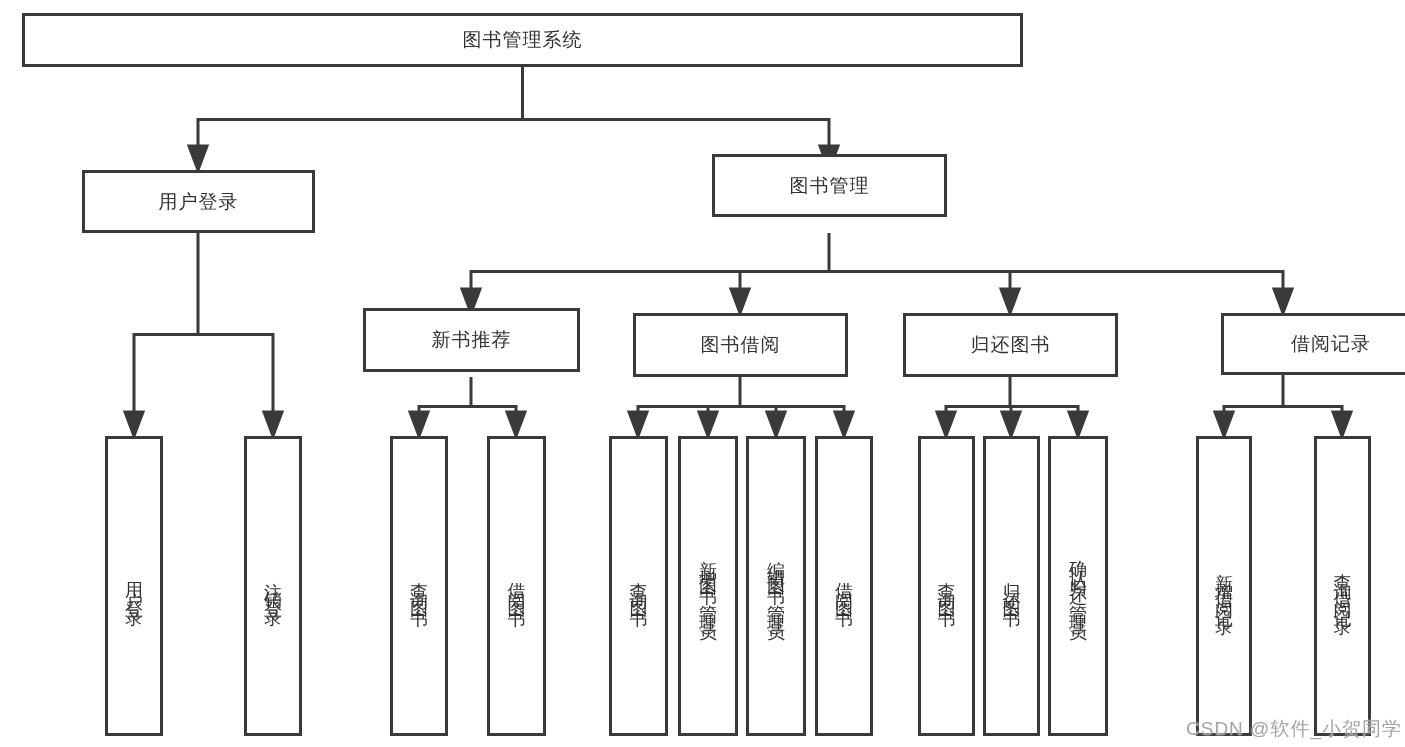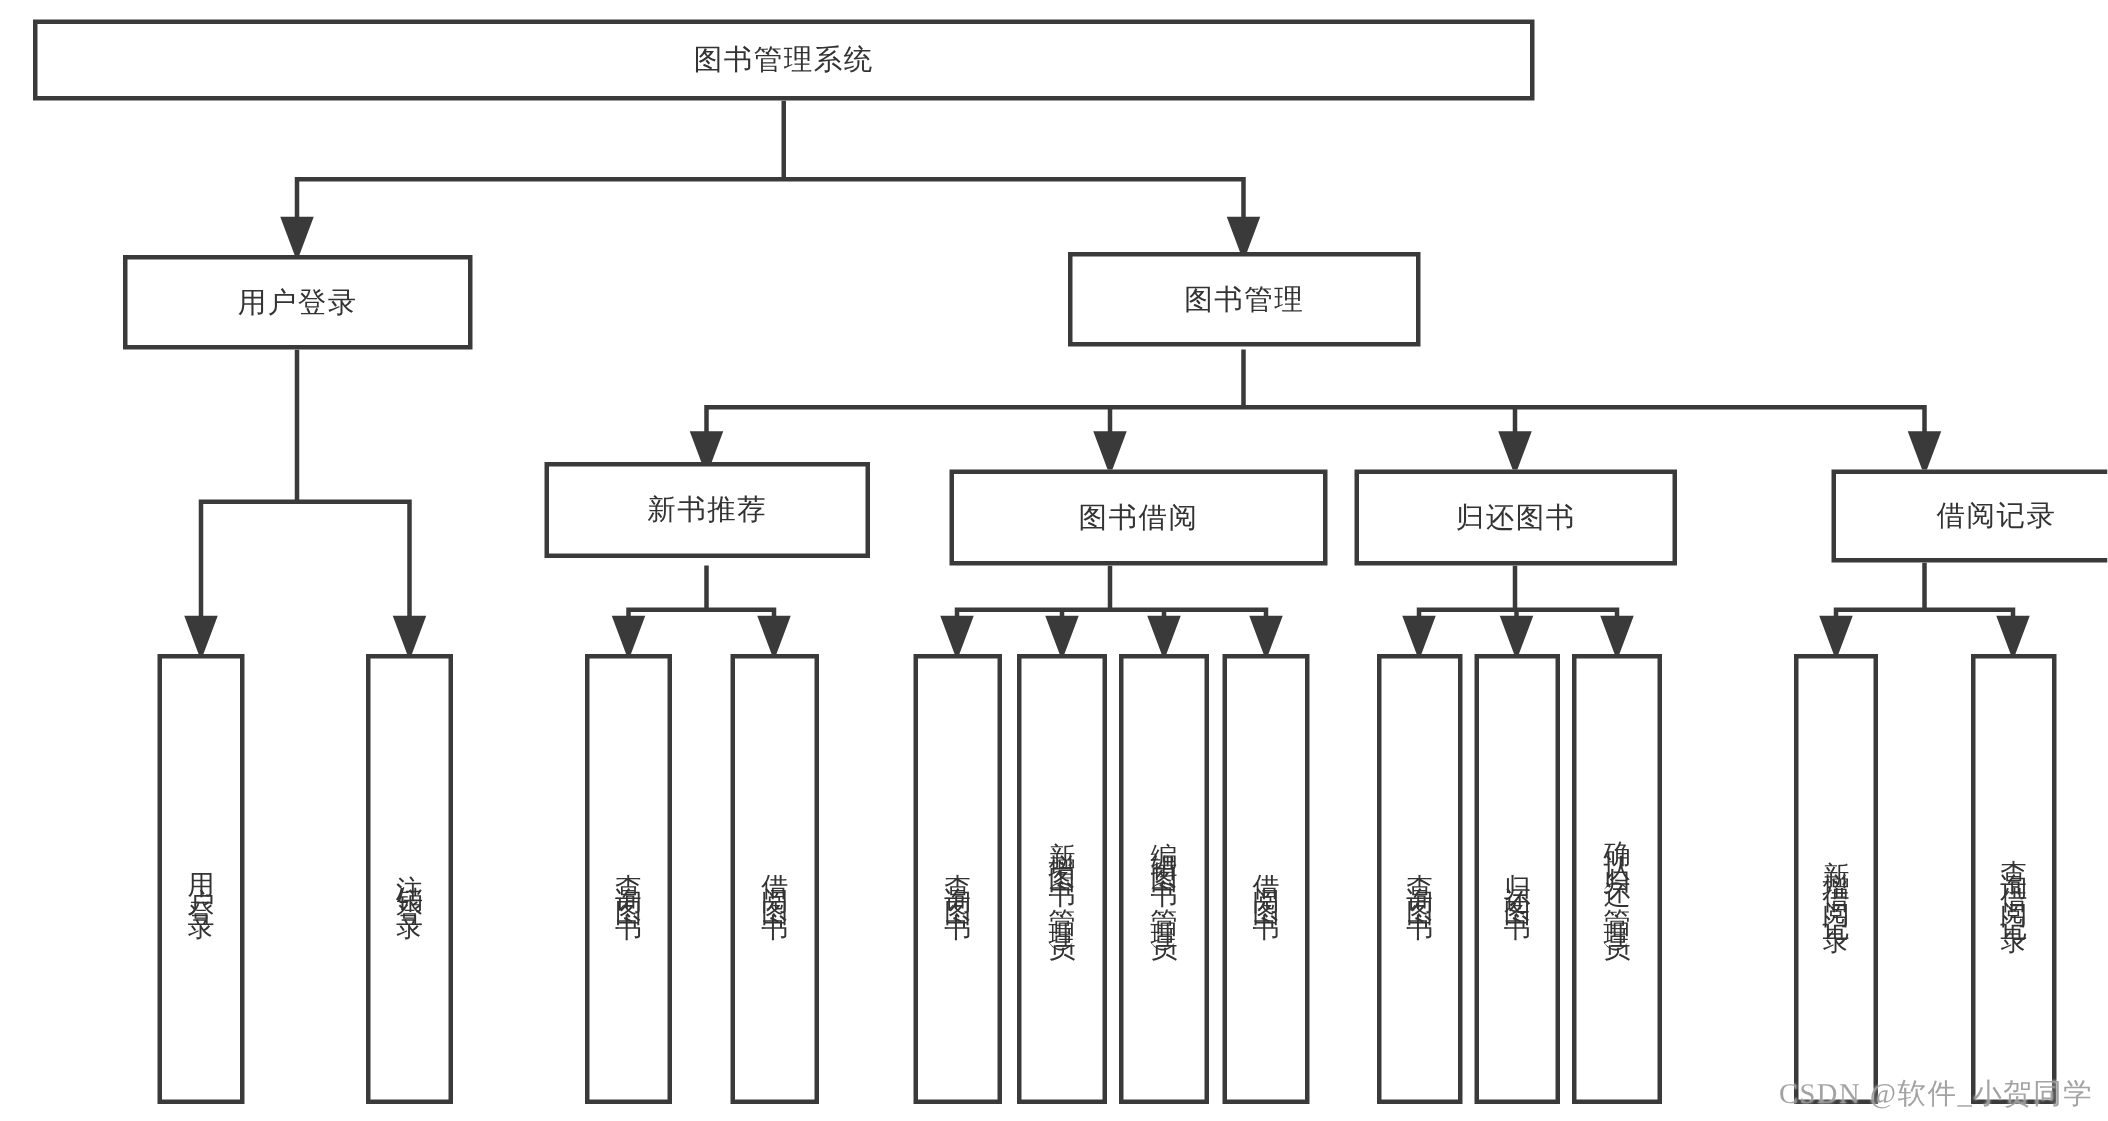--- a/index.html
+++ b/index.html
@@ -1,18 +1,18 @@
 <!DOCTYPE html>
 <html><head>
 <meta charset="utf-8">
 <style>
   html,body{margin:0;padding:0;background:#ffffff;}
   .canvas{
     position:relative;width:1405px;height:747px;background:#ffffff;
-    font-family:Liberation Serif, serif;overflow:hidden;
+    font-family:Liberation Sans, sans-serif;overflow:hidden;
   }
   .connectors{position:absolute;left:0;top:0;width:1405px;height:747px;}
   .box{
     position:absolute;box-sizing:border-box;border:3px solid #3a3a3a;background:#ffffff;
     display:flex;align-items:center;justify-content:center;color:#333333;
   }
   .hbox span{font-size:19px;letter-spacing:1px;white-space:nowrap;}
   .vbox .vtext{
     writing-mode:vertical-rl;text-orientation:mixed;
     font-size:18px;letter-spacing:9px;line-height:1;white-space:nowrap;
@@ -80,28 +80,28 @@
     </g>
   </svg>
 
   <div class="box hbox" style="left:22px;top:13px;width:1001px;height:54px">
     <span>图书管理系统</span>
   </div>
 
   <div class="box hbox" style="left:82px;top:170px;width:233px;height:63px">
     <span>用户登录</span>
   </div>
-  <div class="box hbox" style="left:712px;top:168px;width:235px;height:63px">
+  <div class="box hbox" style="left:712px;top:154px;width:235px;height:63px">
     <span>图书管理</span>
   </div>
 
   <div class="box hbox" style="left:363px;top:308px;width:217px;height:64px">
     <span>新书推荐</span>
   </div>
-  <div class="box hbox" style="left:633px;top:313px;width:252px;height:64px">
+  <div class="box hbox" style="left:633px;top:313px;width:215px;height:64px">
     <span>图书借阅</span>
   </div>
   <div class="box hbox" style="left:903px;top:313px;width:215px;height:64px">
     <span>归还图书</span>
   </div>
   <div class="box hbox" style="left:1221px;top:313px;width:220px;height:62px">
     <span>借阅记录</span>
   </div>
 
   <div class="box vbox" style="left:105px;top:436px;width:58px;height:300px">

